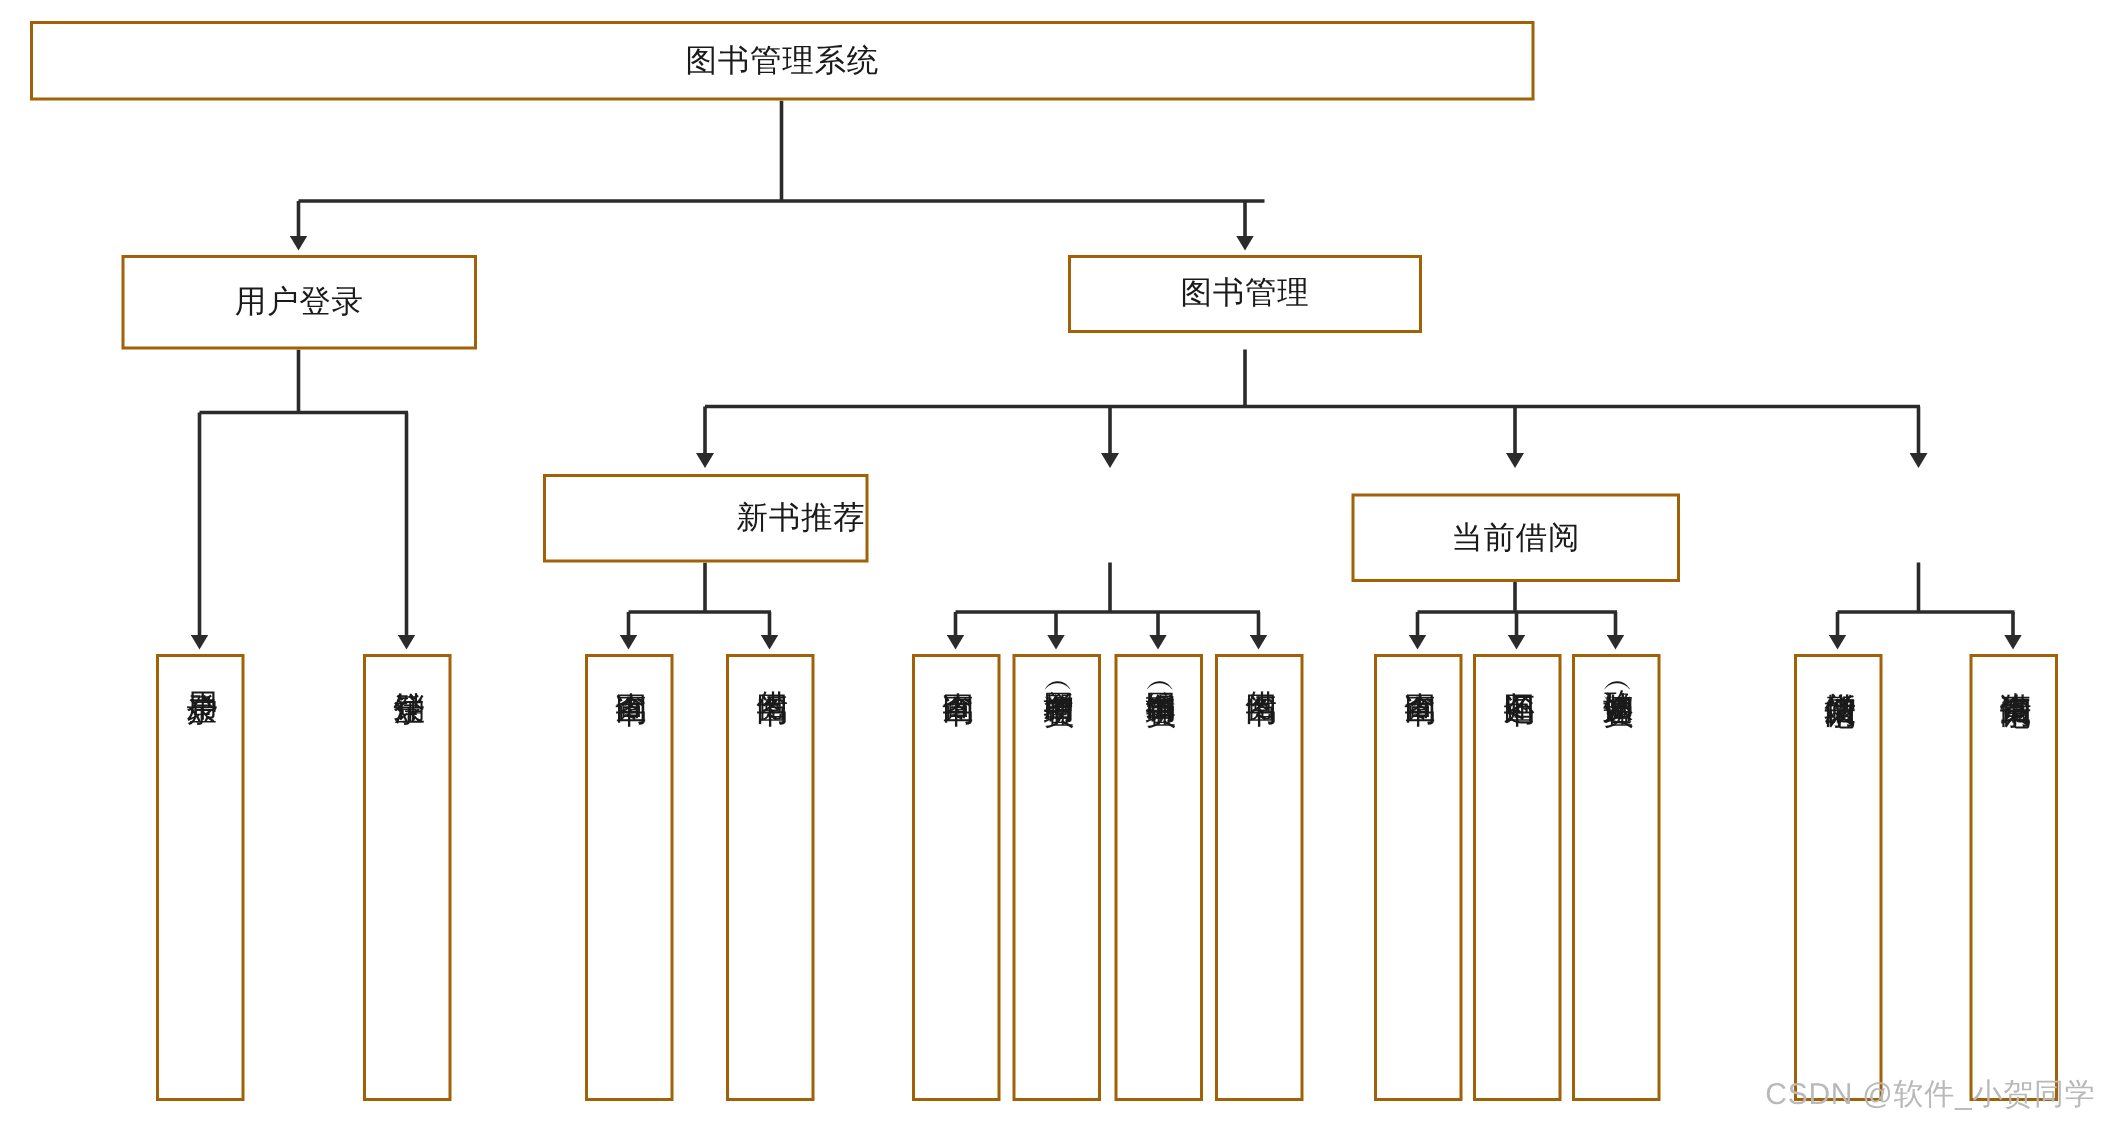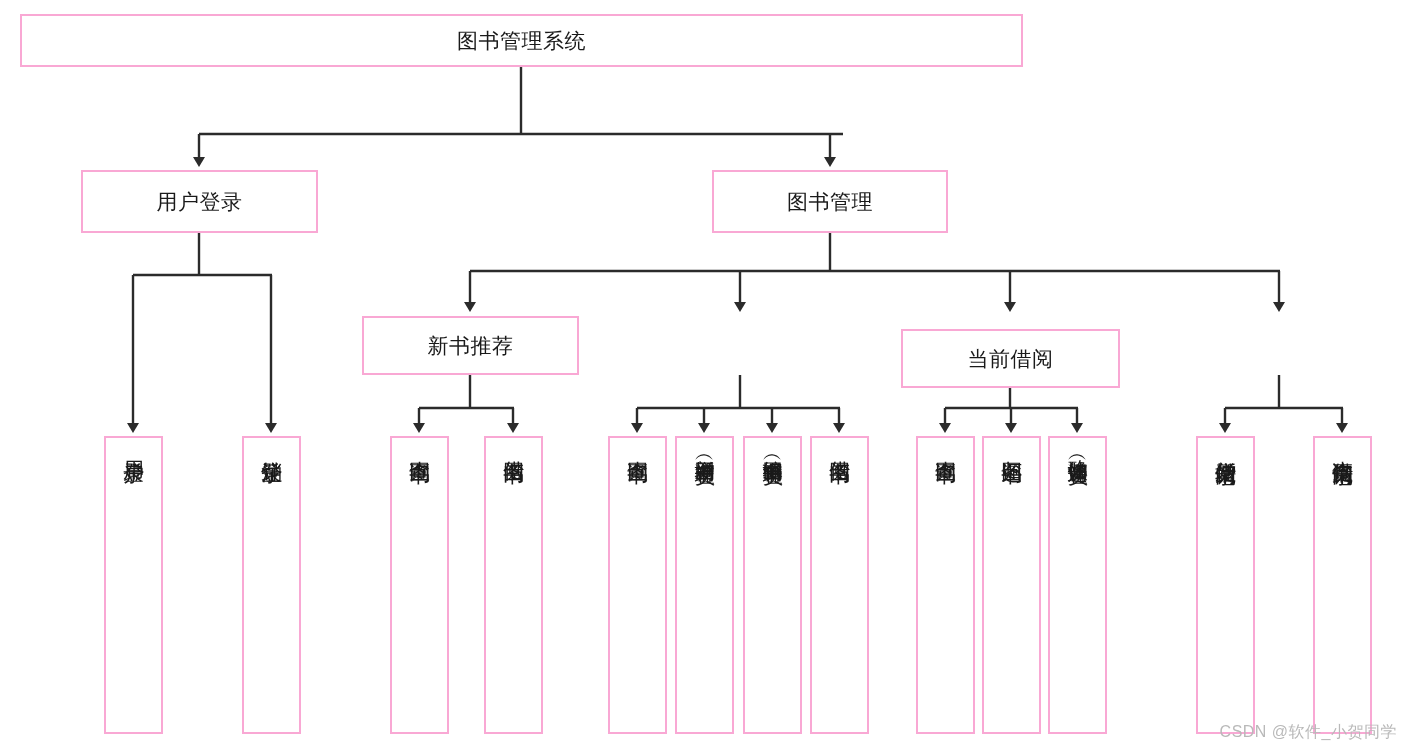--- a/index.html
+++ b/index.html
@@ -23,21 +23,21 @@
     left: 0;
     top: 0;
     width: 1405px;
     height: 747px;
     pointer-events: none;
   }
   .node {
     position: absolute;
     box-sizing: border-box;
     background: #ffffff;
-    border: 2px solid #f9a8d4;
+    border: 2px solid #a16207;
     display: flex;
     align-items: center;
     justify-content: center;
     color: #1a1a1a;
   }
   .node-h {
     font-size: 21px;
     letter-spacing: 0.5px;
     line-height: 1.2;
     white-space: nowrap;
@@ -59,21 +59,21 @@
     white-space: nowrap;
     color: #1a1a1a;
   }
   .vlabel-tall {
     font-size: 20px;
   }
   #watermark {
     position: absolute;
     right: 8px;
     bottom: 4px;
-    font-size: 16px;
+    font-size: 20px;
     color: #b9b9b9;
     letter-spacing: 0.5px;
     white-space: nowrap;
     user-select: none;
   }
 </style>
 </head>
 <body>
 
 <div id="diagram-root">
@@ -128,25 +128,25 @@
     </g>
   </svg>
 
   <div class="node node-h node-root" style="left:20px; top:14px; width:1003px; height:53px;">
     <span>图书管理系统</span>
   </div>
 
   <div class="node node-h" style="left:81px; top:170px; width:237px; height:63px;">
     <span>用户登录</span>
   </div>
-  <div class="node node-h" style="left:712px; top:170px; width:236px; height:63px;">
+  <div class="node node-h" style="left:712px; top:170px; width:236px; height:52px;">
     <span>图书管理</span>
   </div>
 
-  <div class="node node-h" style="left:362px; top:316px; width:217px; height:59px;">
+  <div class="node node-h" style="left:362px; top:316px; width:217px; height:59px;justify-content:flex-end;">
     <span>新书推荐</span>
   </div>
   <div class="node node-h" style="left:901px; top:329px; width:219px; height:59px;">
     <span>当前借阅</span>
   </div>
 
   <div class="node node-leaf" style="left:104px; top:436px; width:59px; height:298px;">
     <span class="vlabel">用户登录</span>
   </div>
   <div class="node node-leaf" style="left:242px; top:436px; width:59px; height:298px;">

